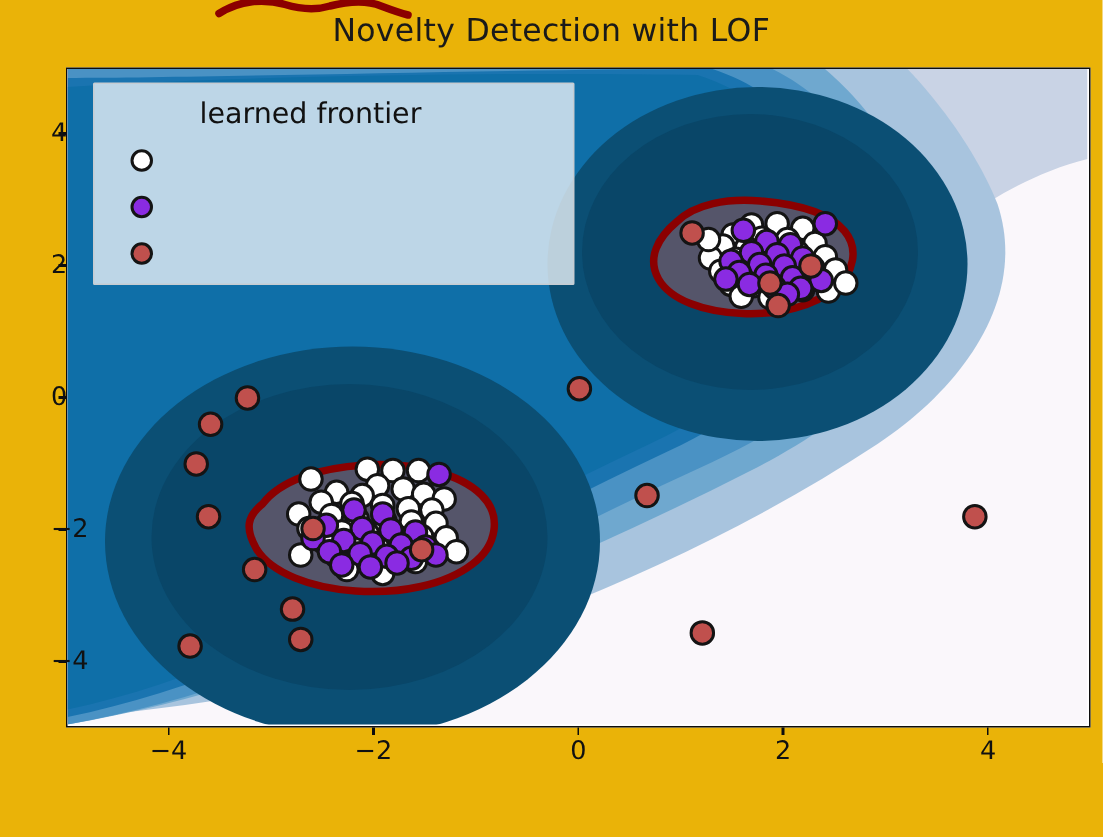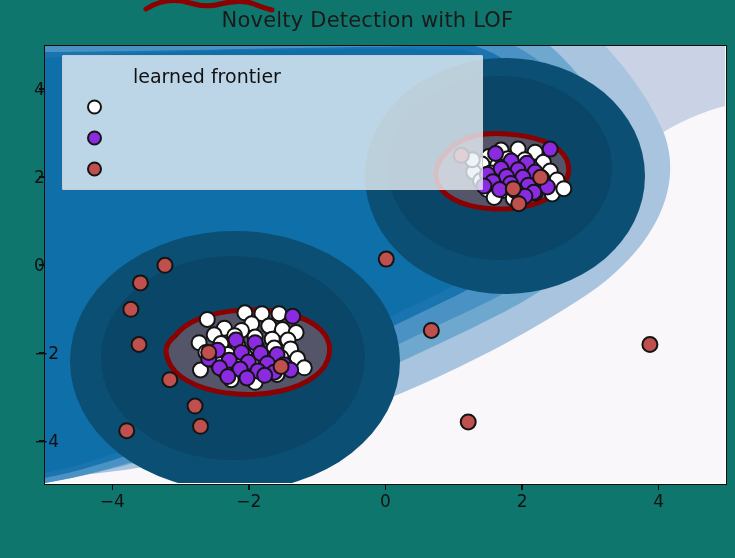--- a/index.html
+++ b/index.html
@@ -1,18 +1,18 @@
 <!DOCTYPE html>
 <html><head>
 <meta charset="utf-8">
 <style>
   html,body{margin:0;padding:0;background:#ffffff;}
   body{width:735px;height:558px;overflow:hidden;
        font-family:"DejaVu Sans","Liberation Sans",sans-serif;}
-  #fig{position:relative;width:735px;height:558px;background:#0f766e;}
+  #fig{position:relative;width:735px;height:558px;background:#eab308;}
 
   
   #title{position:absolute;left:0;top:8px;width:735px;text-align:center;
          font-size:21px;color:#1a1a1a;letter-spacing:.2px;}
 
   
   #topcurve{position:absolute;left:0;top:-2px;width:735px;height:16px;overflow:hidden;}
 
   
   #axes{position:absolute;left:44px;top:45px;width:683px;height:440px;
@@ -26,21 +26,21 @@
   .xtlab{position:absolute;top:491px;font-size:17px;color:#111;
          transform:translateX(-50%);white-space:nowrap;}
   .ytlab{position:absolute;left:33px;font-size:17px;color:#111;
          transform:translateY(-50%);text-align:right;white-space:nowrap;}
 
   
   #xlabel{position:absolute;left:0;top:518px;width:735px;text-align:center;
           font-size:16px;color:#111;}
 
   
-  #legend{position:absolute;left:62px;top:55px;width:421px;height:135px;
+  #legend{position:absolute;left:62px;top:55px;width:321px;height:135px;
           background:rgba(232,240,246,.80);border:1px solid #c6ccd2;
           box-sizing:border-box;border-radius:1px;}
   .lgrow{position:absolute;left:0;width:100%;height:31px;}
   .lgmark{position:absolute;left:24px;top:50%;transform:translateY(-50%);
           width:15px;height:15px;border-radius:50%;box-sizing:border-box;
           border:2px solid #1a1a1a;}
   .lgline{position:absolute;left:16px;top:50%;transform:translateY(-50%);
           width:32px;height:0px;}
   .lgtxt{position:absolute;left:70px;top:50%;transform:translateY(-50%);
          font-size:19px;color:#111;white-space:nowrap;}

